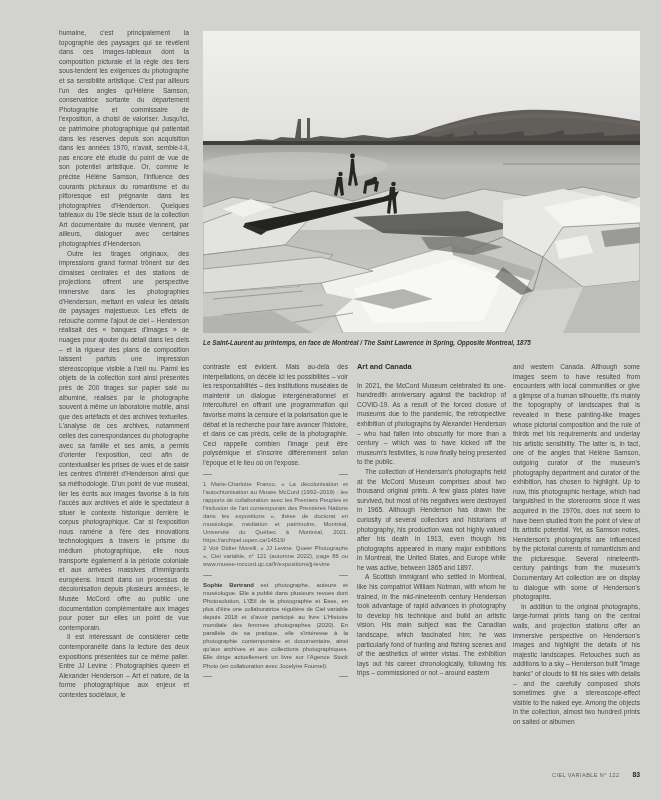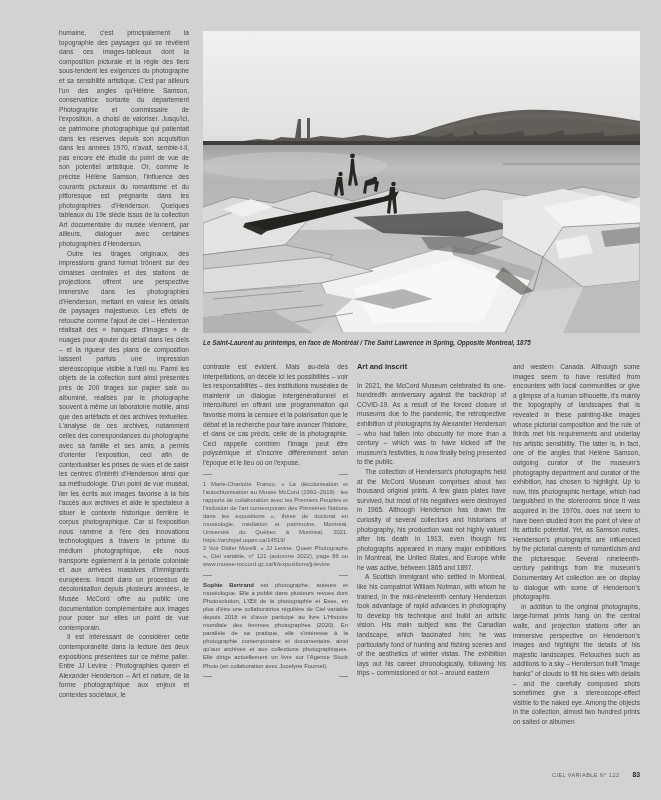--- a/index.html
+++ b/index.html
@@ -143,21 +143,21 @@
         <i></i>
       </div>
     <p class="bio"><span class="bio-name">Sophie Bertrand</span> <span>est photographe, auteure et muséologue. Elle a publié dans plusieurs revues dont Photosolution, L'Œil de la photographie et Esse, en plus d'être une collaboratrice régulière de Ciel variable depuis 2018 et d'avoir participé au livre L'Histoire mondiale des femmes photographes (2020). En parallèle de sa pratique, elle s'intéresse à la photographie contemporaine et documentaire, ainsi qu'aux archives et aux collections photographiques. Elle dirige actuellement un livre sur l'Agence Stock Photo (en collaboration avec Jocelyne Fournel).</span></p>
     <div class="sep">
         <i></i>
         <i></i>
       </div>
   </div>
 
   <div class="col col3">
-    <h3 class="heading">Art and Inscrit</h3>
+    <h3 class="heading">Art and Canada</h3>
     <p>In 2021, the McCord Museum celebrated its one-hundredth anniversary against the backdrop of COVID-19. As a result of the forced closure of museums due to the pandemic, the retrospective exhibition of photographs by Alexander Henderson – who had fallen into obscurity for more than a century – which was to have kicked off the museum's festivities, is now finally being presented to the public.</p>
     <p class="indent">The collection of Henderson's photographs held at the McCord Museum comprises about two thousand original prints. A few glass plates have survived, but most of his negatives were destroyed in 1965. Although Henderson has drawn the curiosity of several collectors and historians of photography, his production was not highly valued after his death in 1913, even though his photographs appeared in many major exhibitions in Montreal, the United States, and Europe while he was active, between 1865 and 1897.</p>
     <p class="indent">A Scottish immigrant who settled in Montreal, like his compatriot William Notman, with whom he trained, in the mid-nineteenth century Henderson took advantage of rapid advances in photography to develop his technique and build an artistic vision. His main subject was the Canadian landscape, which fascinated him; he was particularly fond of hunting and fishing scenes and of the aesthetics of winter vistas. The exhibition lays out his career chronologically, following his trips – commissioned or not – around eastern</p>
   </div>
 
   <div class="col col4">
     <p>and western Canada. Although some images seem to have resulted from encounters with local communities or give a glimpse of a human silhouette, it's mainly the topography of landscapes that is revealed in these painting-like images whose pictorial composition and the rule of thirds met his requirements and underlay his artistic sensibility. The latter is, in fact, one of the angles that Hélène Samson, outgoing curator of the museum's photography department and curator of the exhibition, has chosen to highlight. Up to now, this photographic heritage, which had languished in the storerooms since it was acquired in the 1970s, does not seem to have been studied from the point of view of its artistic potential. Yet, as Samson notes, Henderson's photographs are influenced by the pictorial currents of romanticism and the picturesque. Several nineteenth-century paintings from the museum's Documentary Art collection are on display to dialogue with some of Henderson's photographs.</p>
     <p class="indent">In addition to the original photographs, large-format prints hang on the central walls, and projection stations offer an immersive perspective on Henderson's images and highlight the details of his majestic landscapes. Retouches such as additions to a sky – Henderson built "image banks" of clouds to fill his skies with details – and the carefully composed shots sometimes give a stereoscope-effect visible to the naked eye. Among the objects in the collection, almost two hundred prints on salted or albumen</p>
   </div>
 

